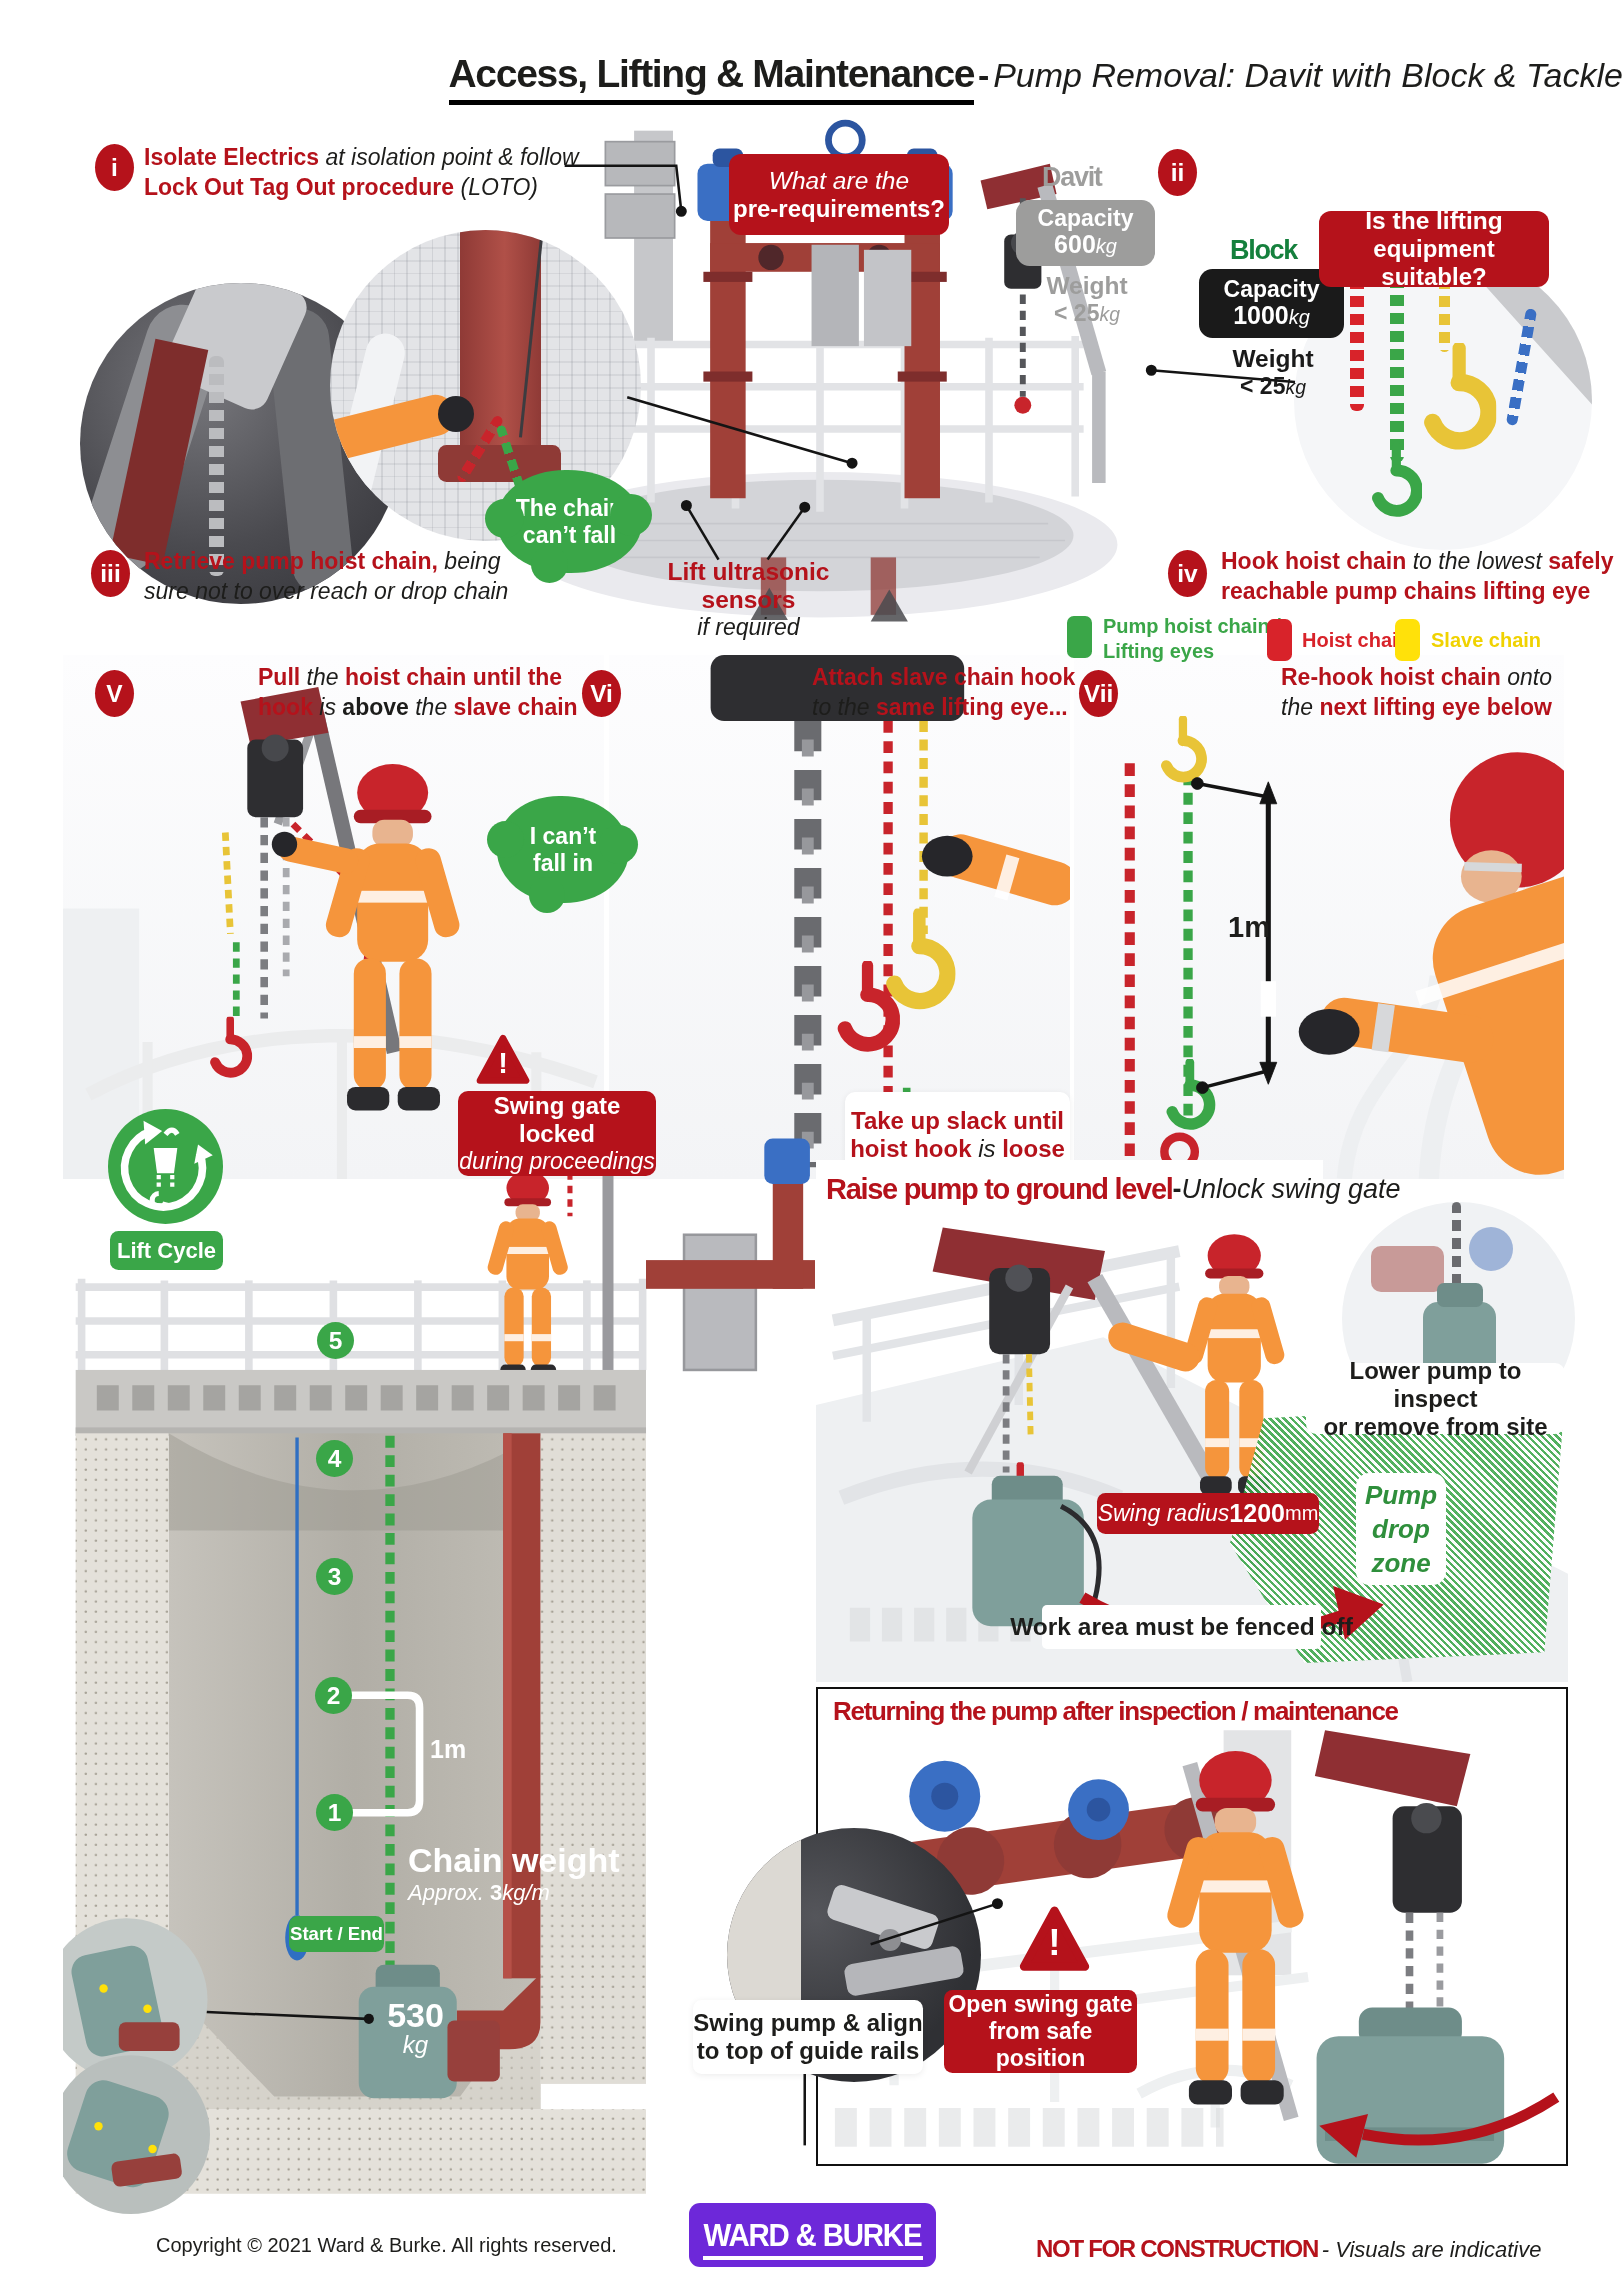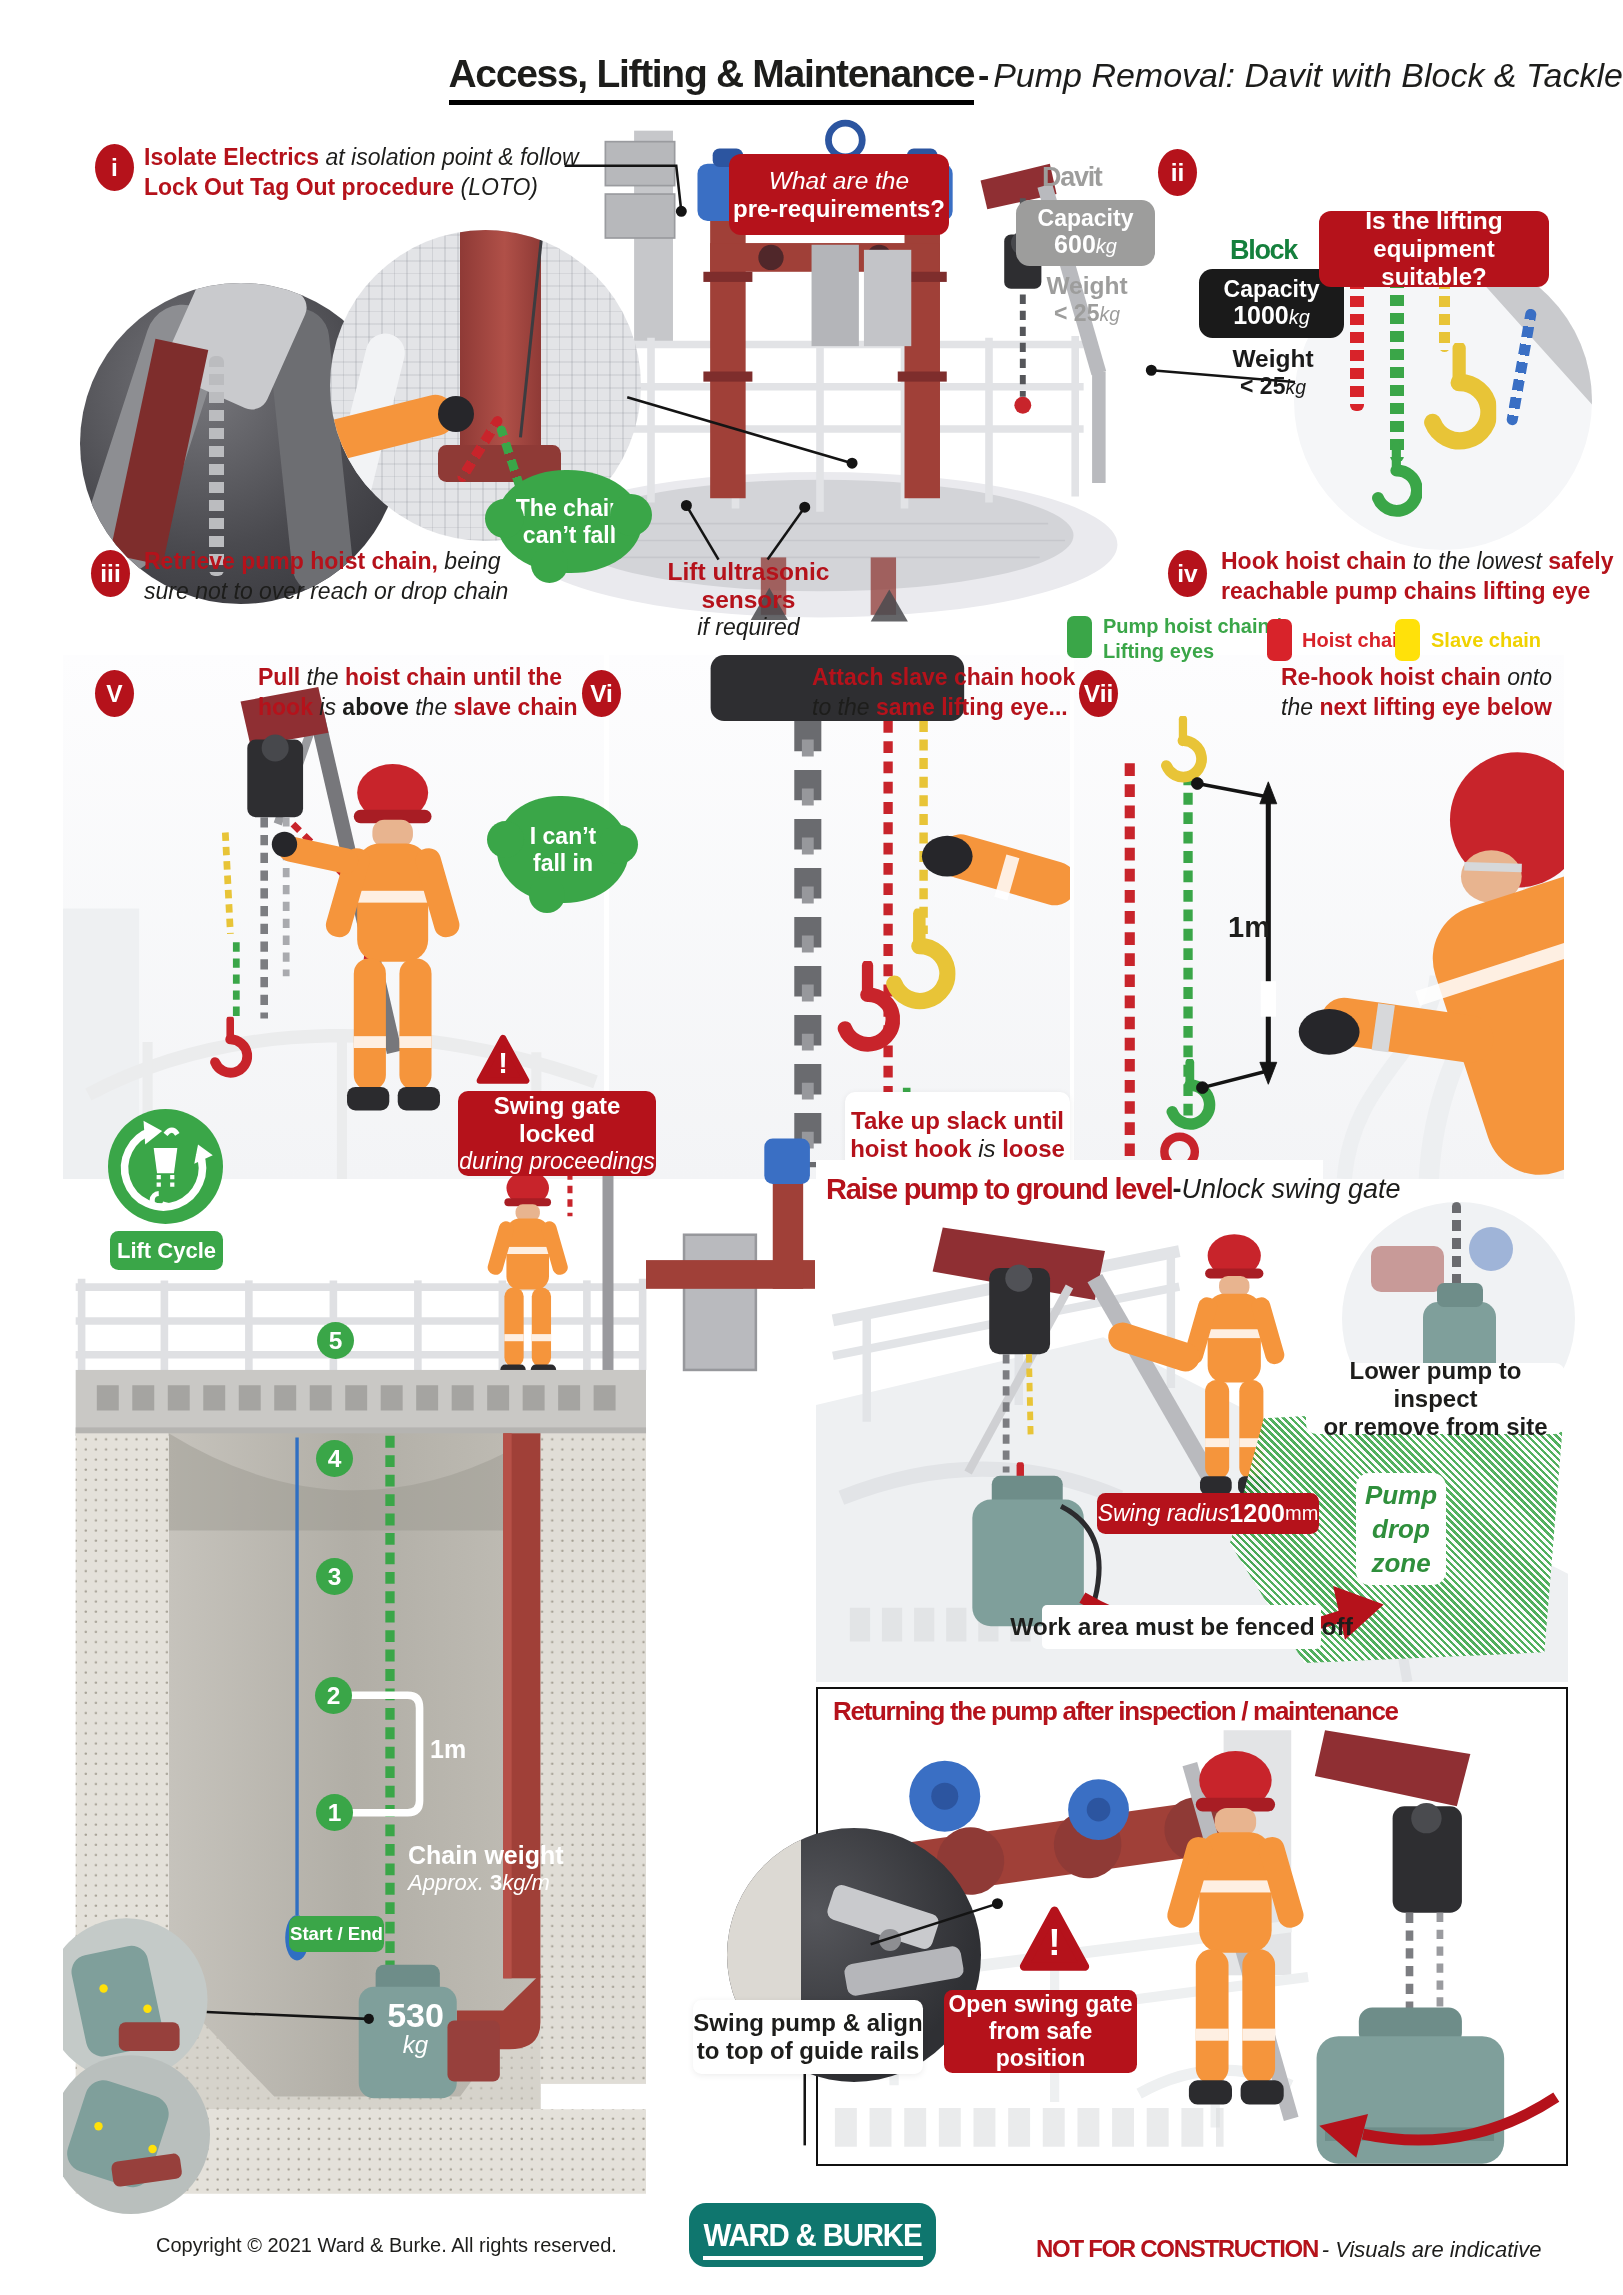--- a/index.html
+++ b/index.html
@@ -584,21 +584,21 @@
   <div class="abs" style="left:110px;top:1231px;width:113px;height:39px;background:#3aa648;border-radius:8.5px;
        display:flex;align-items:center;justify-content:center;color:#fff;font-weight:bold;font-size:22px">Lift Cycle</div>
 
   <div class="marker" style="left:317px;top:1322px">5</div>
   <div class="marker" style="left:316px;top:1440px">4</div>
   <div class="marker" style="left:316px;top:1558px">3</div>
   <div class="marker" style="left:315px;top:1677px">2</div>
   <div class="marker" style="left:316px;top:1794px">1</div>
   <div class="abs b" style="left:430px;top:1735px;font-size:25px;color:#fff">1m</div>
   <div class="abs" style="left:408px;top:1841px;color:#fff">
-    <div class="b" style="font-size:25px">Chain weight</div>
+    <div class="b" style="font-size:34px">Chain weight</div>
     <div style="font-size:22px"><span class="i">Approx. </span><span class="b">3</span><span class="i">kg/m</span></div>
   </div>
   <div class="abs" style="left:289px;top:1916px;width:95px;height:36px;background:#3aa648;border-radius:8.5px;
        display:flex;align-items:center;justify-content:center;color:#fff;font-weight:bold;font-size:18.6px">Start / End</div>
   <div class="abs" style="left:365px;top:1997px;width:101px;text-align:center;color:#fff">
     <div class="b" style="font-size:34px;line-height:36px">530</div>
     <div class="i" style="font-size:24px;line-height:24px">kg</div>
   </div>
 
   <div class="abs nowrap" style="left:816px;top:1160px;width:507px;height:59px;background:#fff;display:flex;align-items:center;padding-left:10px;box-sizing:border-box">
@@ -636,21 +636,21 @@
   <div class="red-box" style="left:944px;top:1990px;width:193px;height:83px;border-radius:8.5px">
     <div class="b" style="font-size:23px">Open swing gate</div>
     <div class="b" style="font-size:23px">from safe position</div>
   </div>
   <div class="white-box" style="left:693px;top:2000px;width:230px;height:74px;border-radius:8.5px">
     <div class="b" style="font-size:24px">Swing pump &amp; align</div>
     <div class="b" style="font-size:24px">to top of guide rails</div>
   </div>
 
   <div class="abs" style="left:156px;top:2234px;font-size:20px">Copyright © 2021 Ward &amp; Burke. All rights reserved.</div>
-  <div class="abs" style="left:689px;top:2203px;width:247px;height:64px;background:#0f766e;border-radius:17px;
+  <div class="abs" style="left:689px;top:2203px;width:247px;height:64px;background:#6d28d9;border-radius:11px;
        display:flex;align-items:center;justify-content:center">
     <span class="b cond" style="color:#fff;font-size:32px;transform:scaleX(.92)">WARD &amp; BURKE</span>
     <div class="abs" style="left:13.5px;bottom:6.8px;right:13.5px;height:4.2px;background:#fff"></div>
   </div>
   <div class="abs nowrap" style="left:1036px;top:2235px">
     <span class="red b cond" style="font-size:24px">NOT FOR CONSTRUCTION</span>
     <span class="i" style="font-size:22px"> - Visuals are indicative</span>
   </div>
 
 </div>

